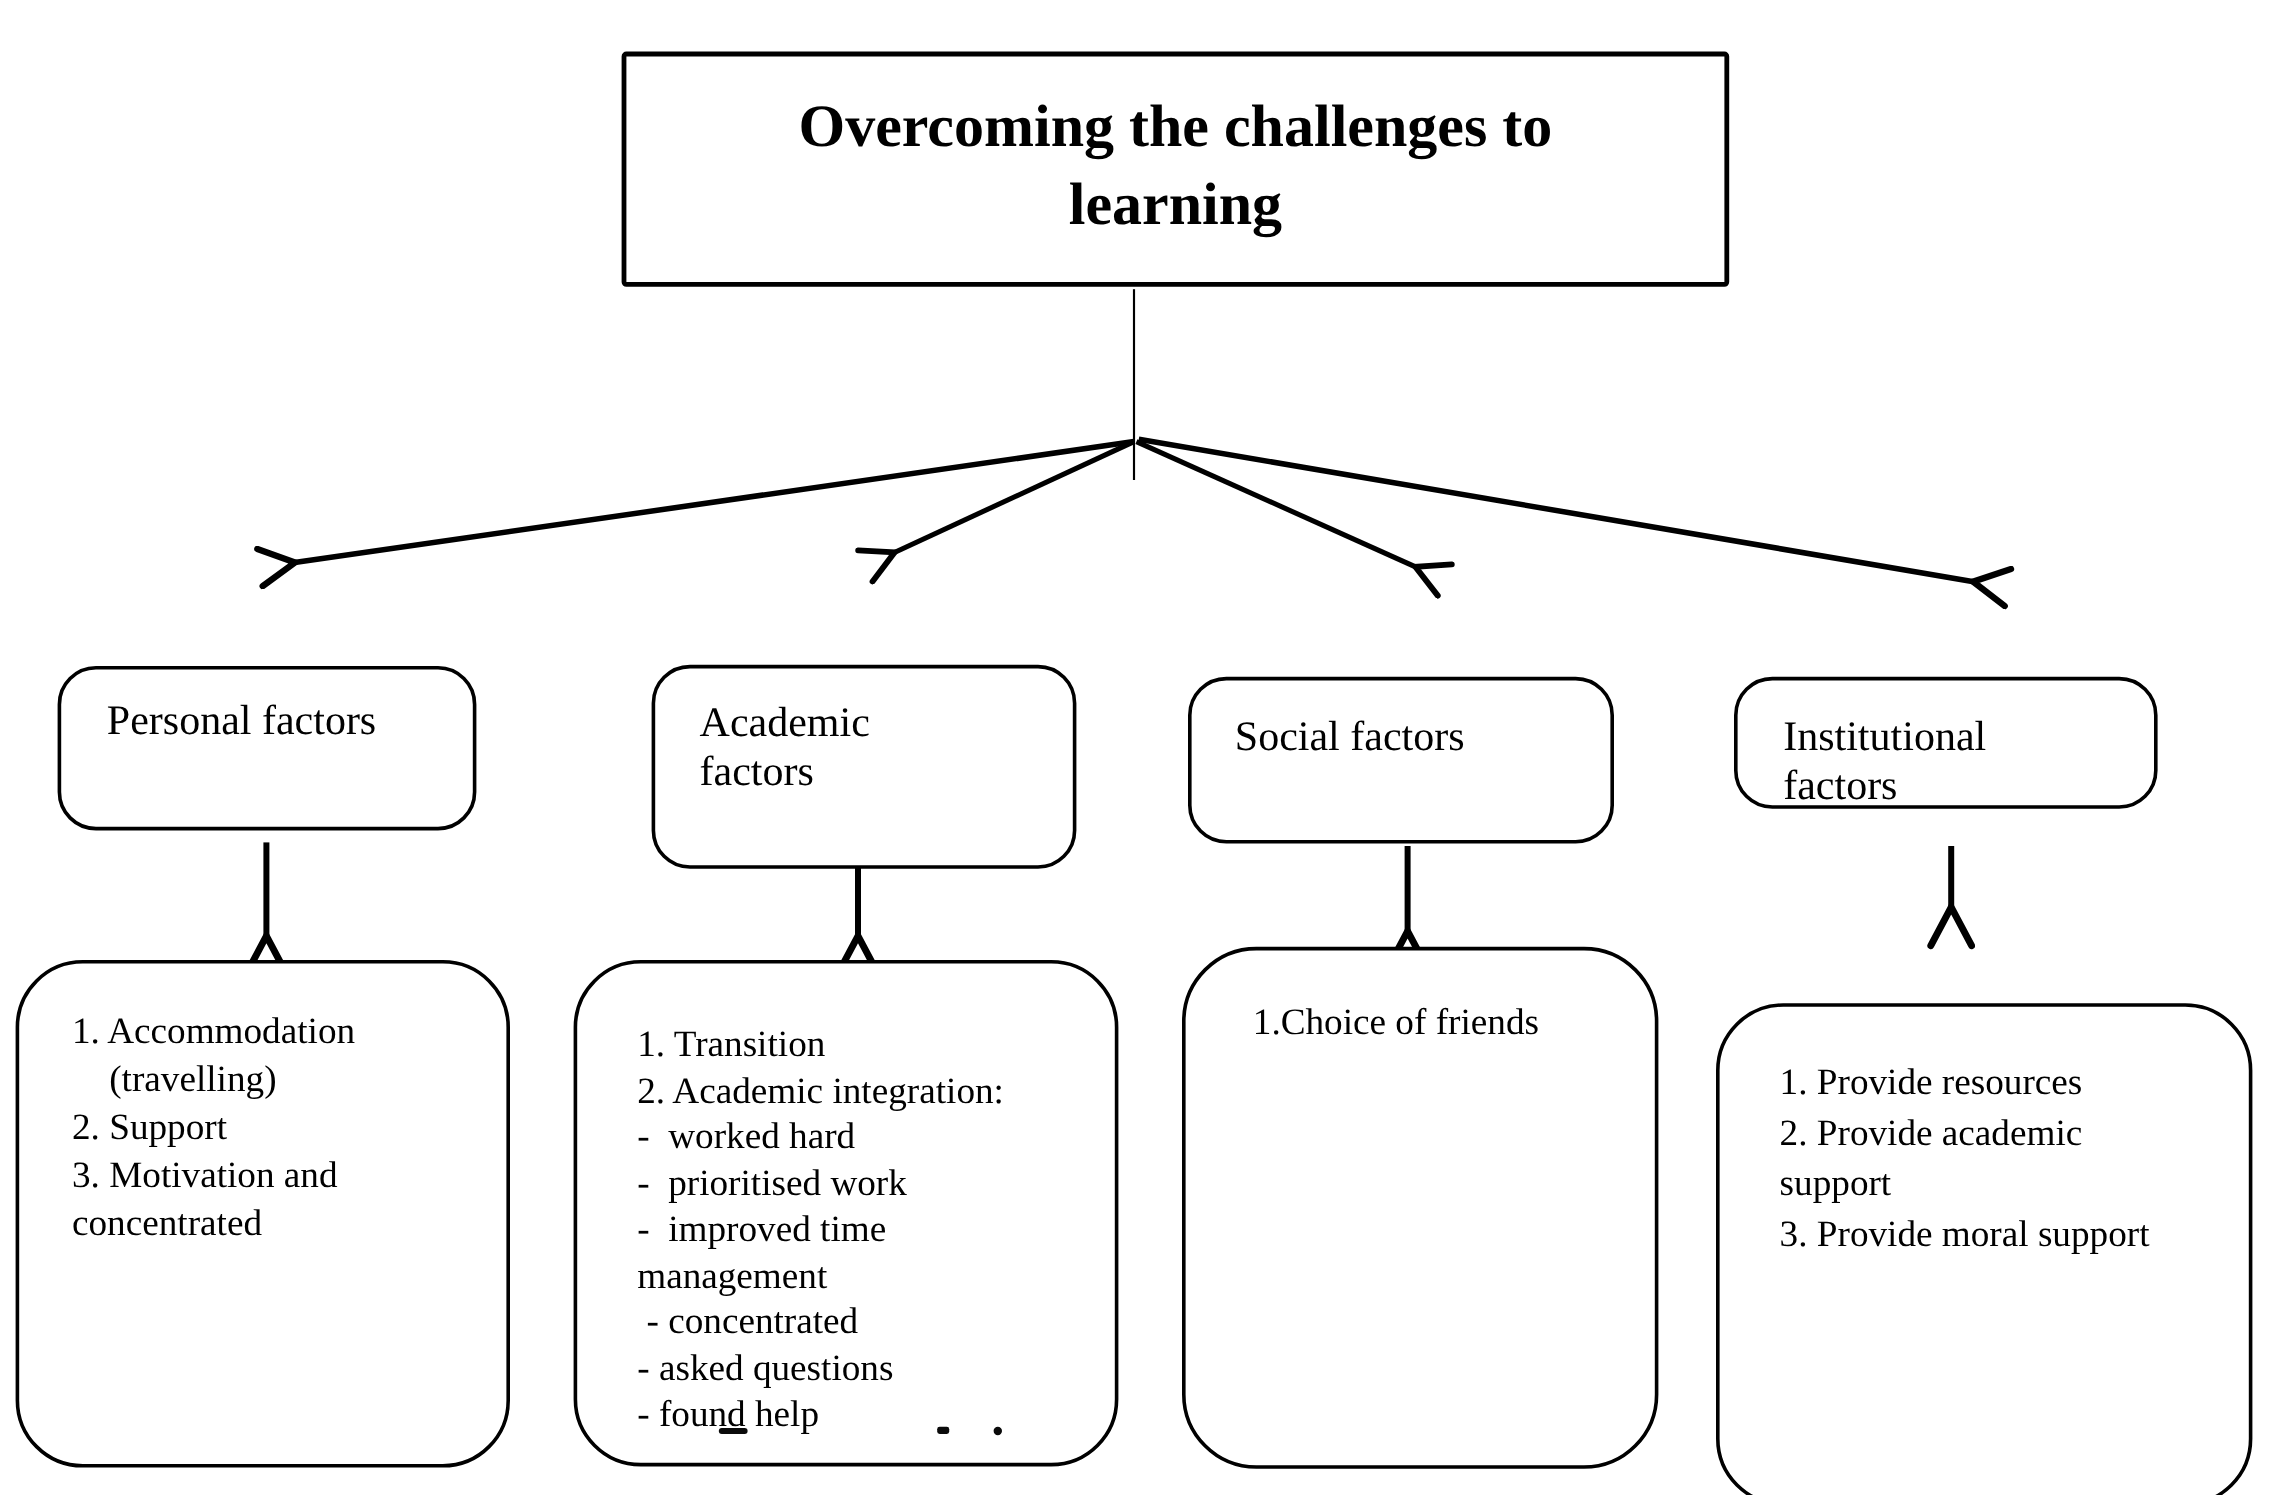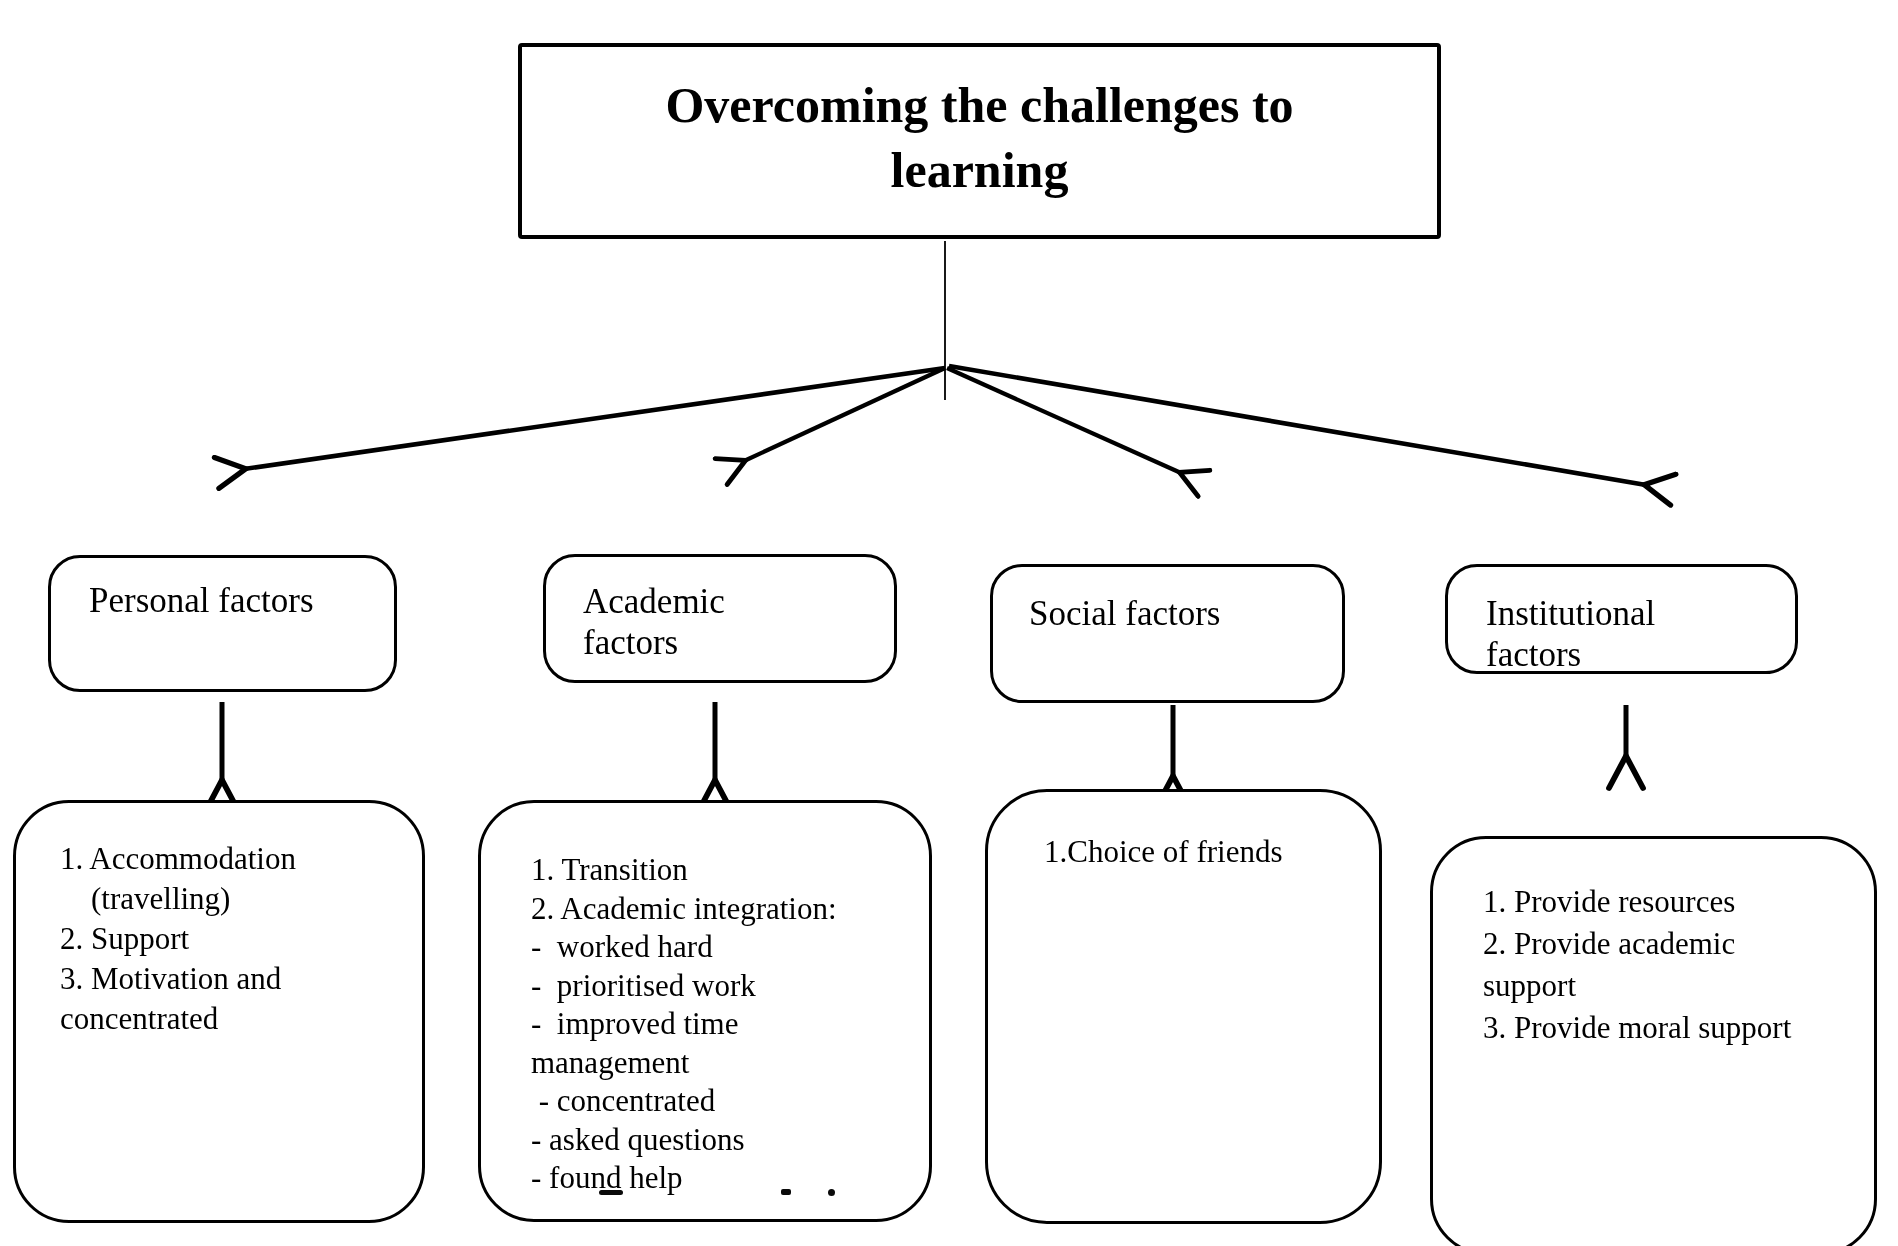--- a/index.html
+++ b/index.html
@@ -44,21 +44,21 @@
   }
   .factor-box {
     border-radius: 32px;
   }
   .factor-label {
     font-size: 35px;
     line-height: 1.18;
   }
   #factor-personal      { left: 48px;   top: 555px; width: 349px; height: 137px; }
   #factor-personal .factor-label      { padding: 22px 0 0 38px; }
-  #factor-academic      { left: 543px;  top: 554px; width: 354px; height: 129px; }
+  #factor-academic      { left: 543px;  top: 554px; width: 354px; height: 170px; }
   #factor-academic .factor-label      { padding: 24px 0 0 37px; max-width: 220px; }
   #factor-social        { left: 990px; top: 564px; width: 355px; height: 139px; }
   #factor-social .factor-label        { padding: 26px 0 0 36px; }
   #factor-institutional { left: 1445px; top: 564px; width: 353px; height: 110px; }
   #factor-institutional .factor-label { padding: 26px 0 0 38px; max-width: 240px; }
   .content-box {
     border-radius: 56px;
   }
   #content-personal      { left: 13px;   top: 800px; width: 412px; height: 423px; }
   #content-academic      { left: 478px;  top: 800px; width: 454px; height: 422px; }

